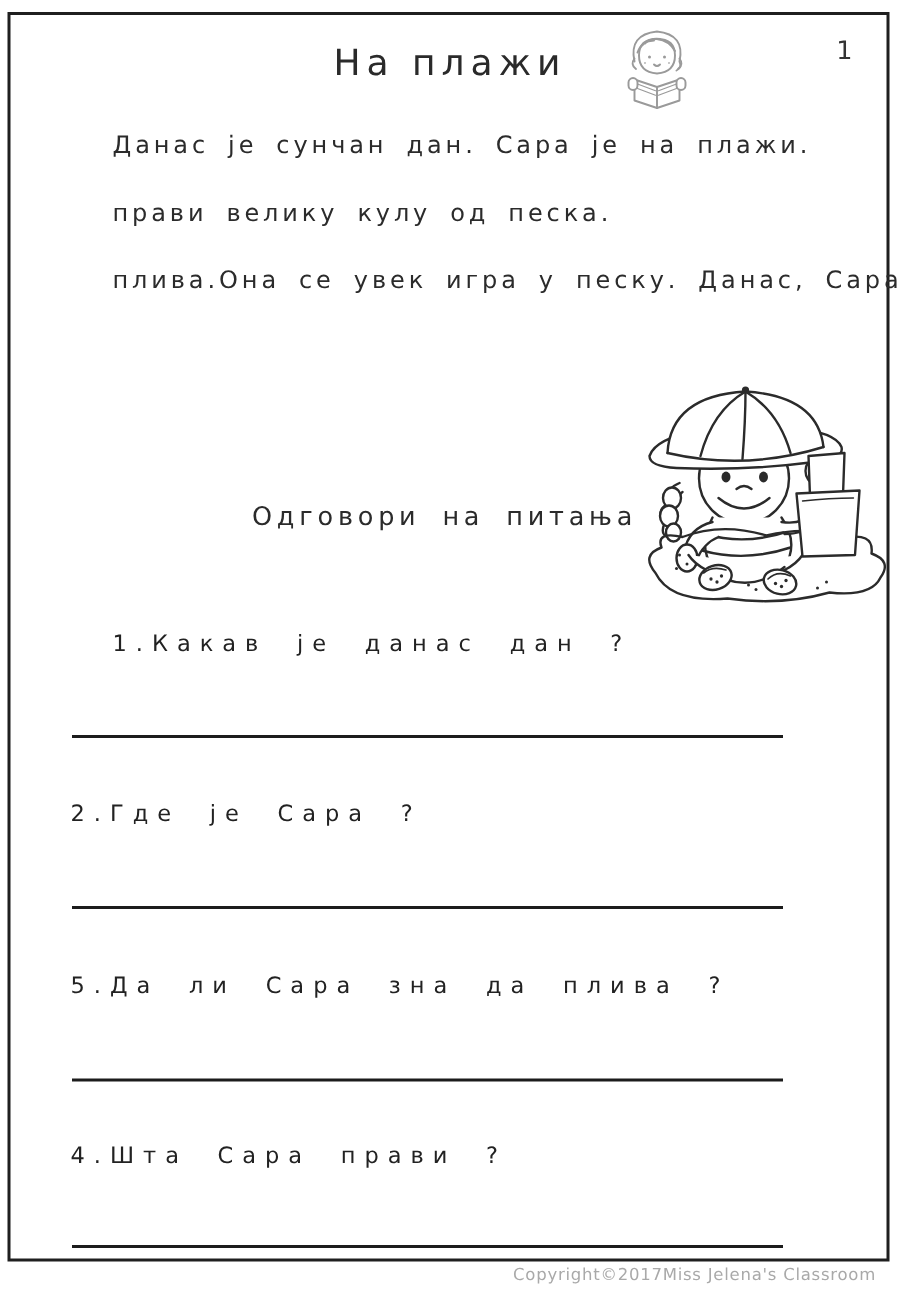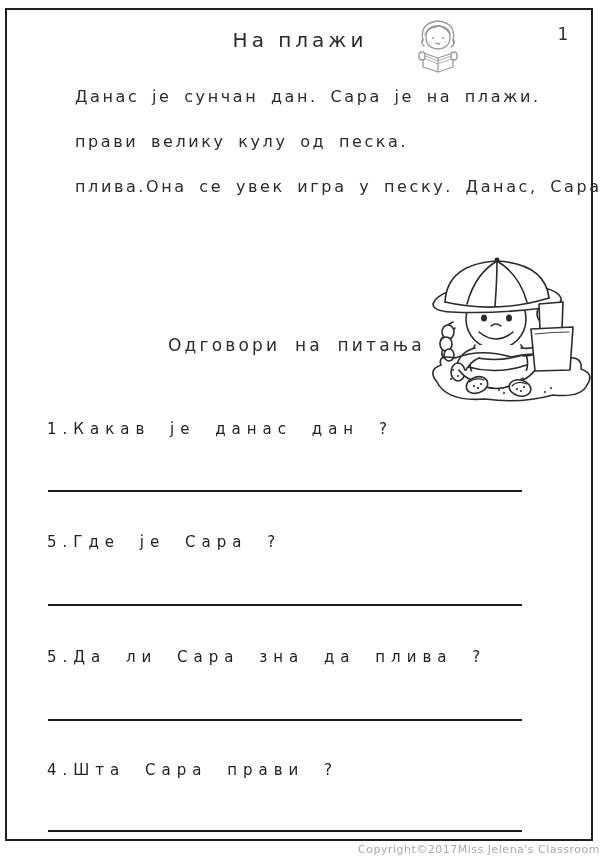--- a/index.html
+++ b/index.html
@@ -15,21 +15,21 @@
   .page-border {
     left: 5px; top: 8px;
     width: 588px; height: 833px;
     border: 2px solid #1f1f1f;
     background: transparent;
   }
 
   .doc-title {
     left: 0; right: 0; top: 28px;
     text-align: center;
-    font-size: 20px;
+    font-size: 24px;
     letter-spacing: 4px;
     color: #2a2a2a;
     font-weight: 400;
   }
 
   .page-number {
     left: 548px; top: 24px;
     width: 30px;
     text-align: center;
     font-size: 17px;
@@ -61,38 +61,38 @@
   }
 
   .question {
     left: 47px;
     font-size: 15px;
     letter-spacing: 6px;
     word-spacing: 9px;
     color: #222;
     white-space: nowrap;
   }
-  .q1 { top: 420px; }
+  .q1 { top: 420px; margin-left: 28px; }
   .q2 { top: 533px; }
   .q3 { top: 648px; }
   .q4 { top: 761px; text-align: center; }
 
   .answer-line {
     left: 48px;
     width: 474px;
     height: 0;
     border-top: 2px solid #1c1c1c;
   }
   .l1 { top: 490px; }
   .l2 { top: 604px; }
   .l3 { top: 719px; }
   .l4 { top: 830px; }
 
   .footer {
-    right: 0; top: 843px;
+    right: 16px; top: 843px;
     font-size: 11px;
     letter-spacing: 0.5px;
     color: #a9a9a9;
     white-space: nowrap;
   }
 </style>
 </head>
 <body>
 
 <div class="abs page-border"></div>
@@ -203,21 +203,21 @@
     <circle cx="122" cy="140" r="1" fill="#2b2b2b" stroke="none"></circle>
     <circle cx="128" cy="136" r="1" fill="#2b2b2b" stroke="none"></circle>
   </svg>
 </div>
 
 <div class="abs subtitle">Одговори на питања</div>
 
 <div class="abs question q1">1.Какав је данас дан ?</div>
 <div class="abs answer-line l1"></div>
 
-<div class="abs question q2">5.Где је Сара ?</div>
+<div class="abs question q2">2.Где је Сара ?</div>
 <div class="abs answer-line l2"></div>
 
 <div class="abs question q3">5.Да ли Сара зна да плива ?</div>
 <div class="abs answer-line l3"></div>
 
 <div class="abs question q4">4.Шта Сара прави ?</div>
 <div class="abs answer-line l4"></div>
 
 <div class="abs footer">Copyright©2017Miss Jelena's Classroom</div>
 

